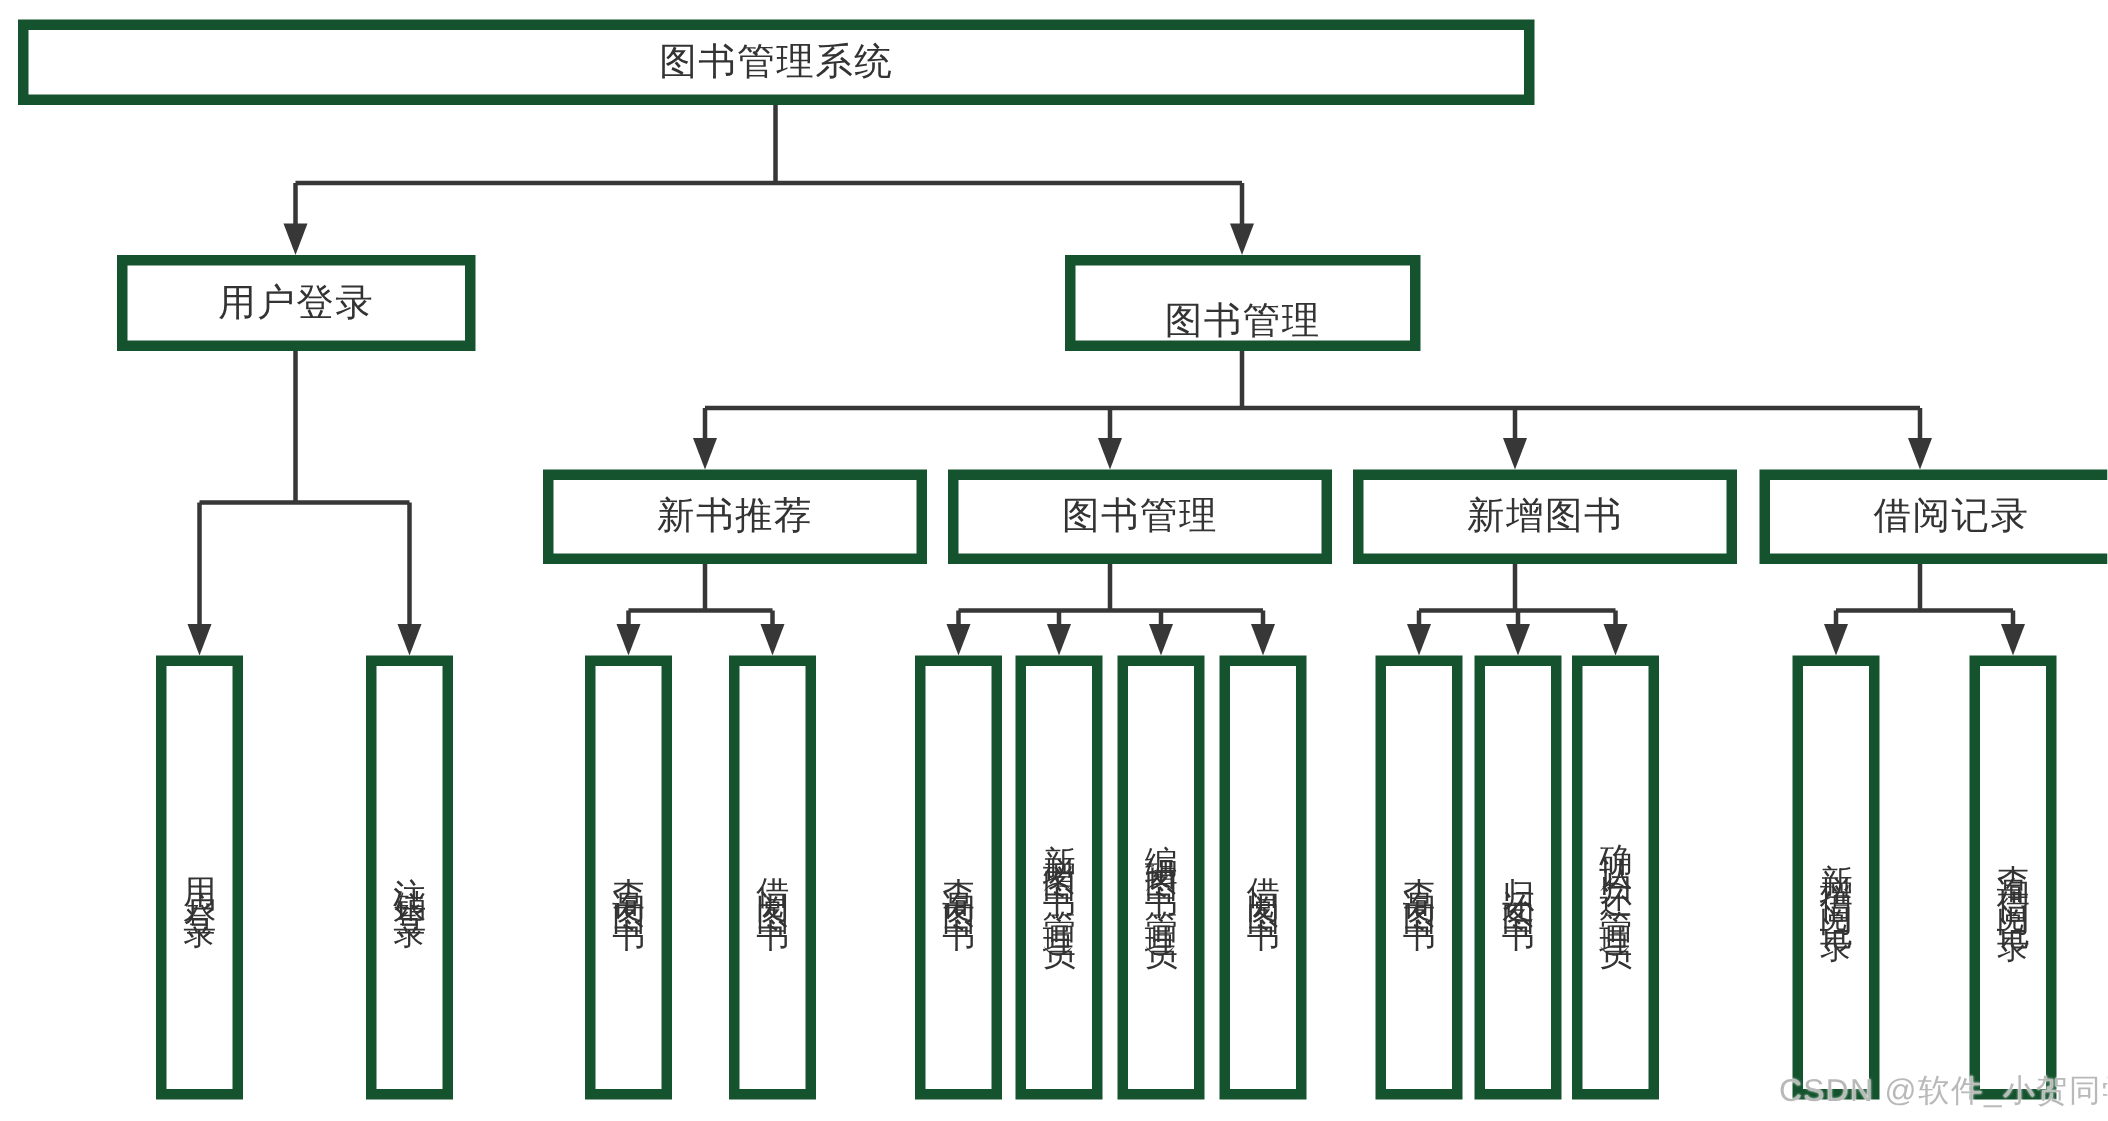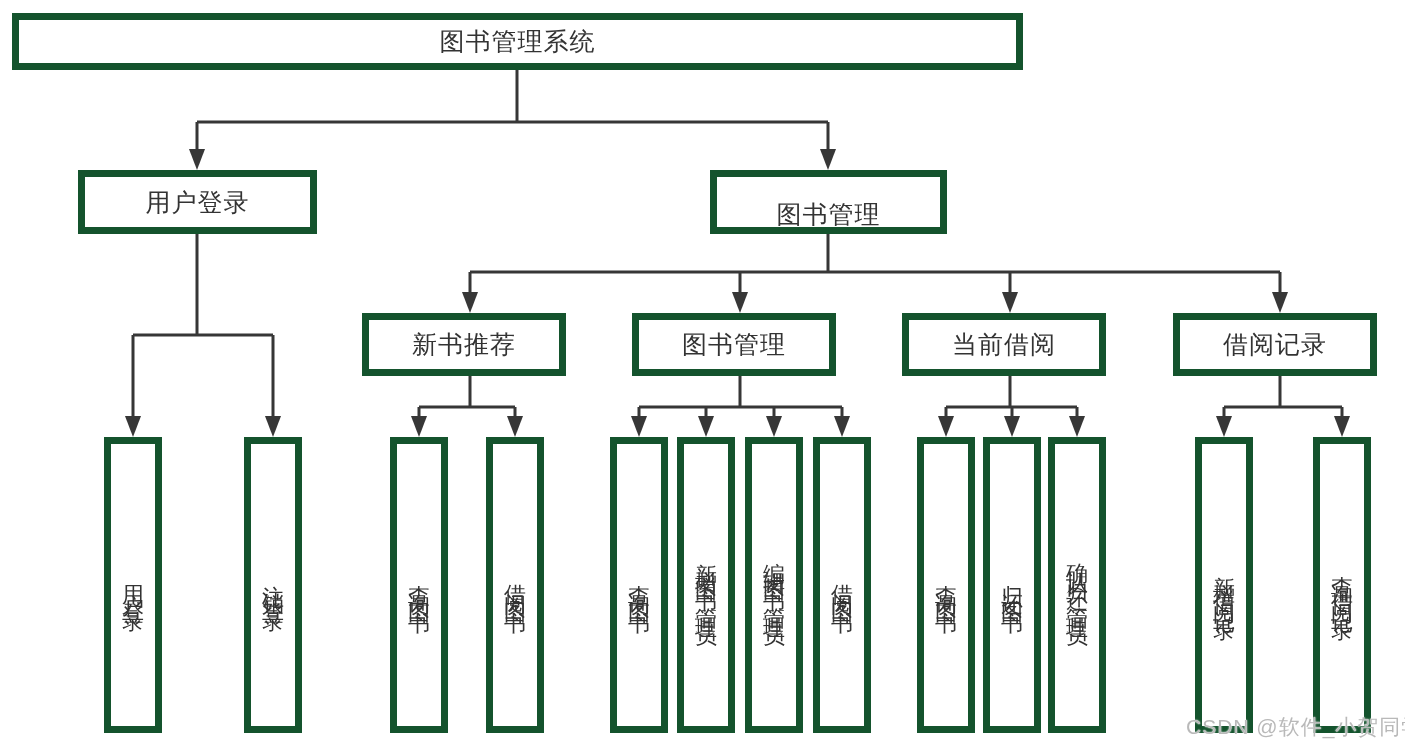--- a/index.html
+++ b/index.html
@@ -35,21 +35,21 @@
   .hlabel {
     font-size: 25px;
     letter-spacing: 1px;
     white-space: nowrap;
     line-height: 1;
   }
   .root-box   { left: 12px;  top: 13px;  width: 1011px; height: 57px; }
   .l1-box     { top: 170px; height: 64px; }
   .l1-login   { left: 78px;  width: 239px; }
   .l1-mgmt    { left: 710px; width: 237px; align-items: flex-end; }
-  .l2-box     { top: 313px; height: 63px; width: 204px; }
+  .l2-box     { top: 313px; height: 63px; width: 256px; }
   .leaf {
     top: 437px;
     width: 58px;
     height: 296px;
   }
   .vlabel {
     writing-mode: vertical-rl;
     text-orientation: mixed;
     font-size: 22px;
     letter-spacing: 9px;
@@ -127,21 +127,21 @@
     <span class="hlabel">图书管理</span>
   </div>
 
   <div class="box l2-box" style="left:362px">
     <span class="hlabel">新书推荐</span>
   </div>
   <div class="box l2-box" style="left:632px">
     <span class="hlabel">图书管理</span>
   </div>
   <div class="box l2-box" style="left:902px">
-    <span class="hlabel">当前借阅</span>
+    <span class="hlabel">新增图书</span>
   </div>
   <div class="box l2-box" style="left:1173px">
     <span class="hlabel">借阅记录</span>
   </div>
 
   <div class="box leaf" style="left:104px">
     <span class="vlabel">用户登录</span>
   </div>
   <div class="box leaf" style="left:244px">
     <span class="vlabel">注销登录</span>

